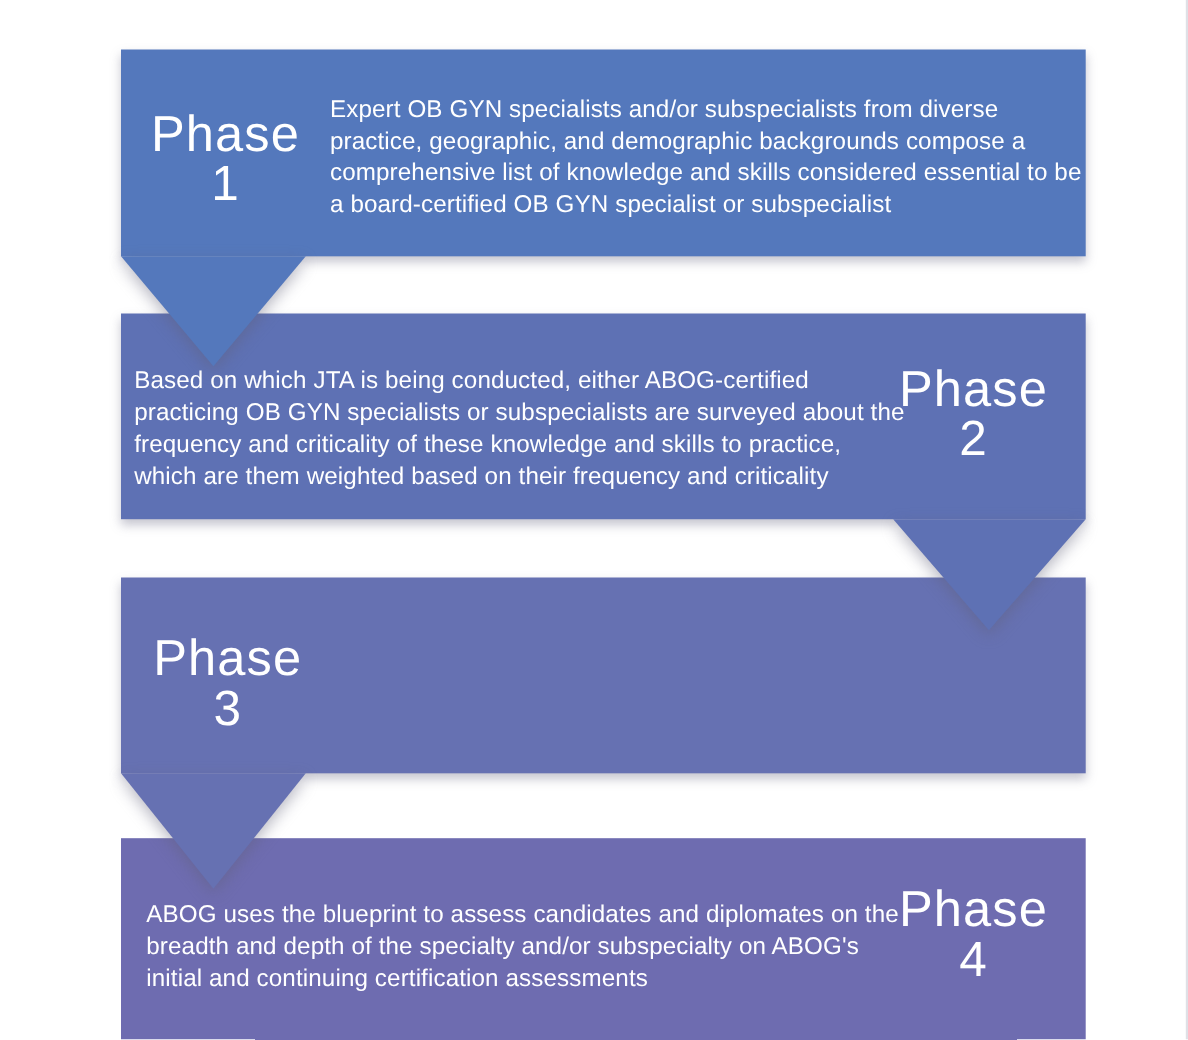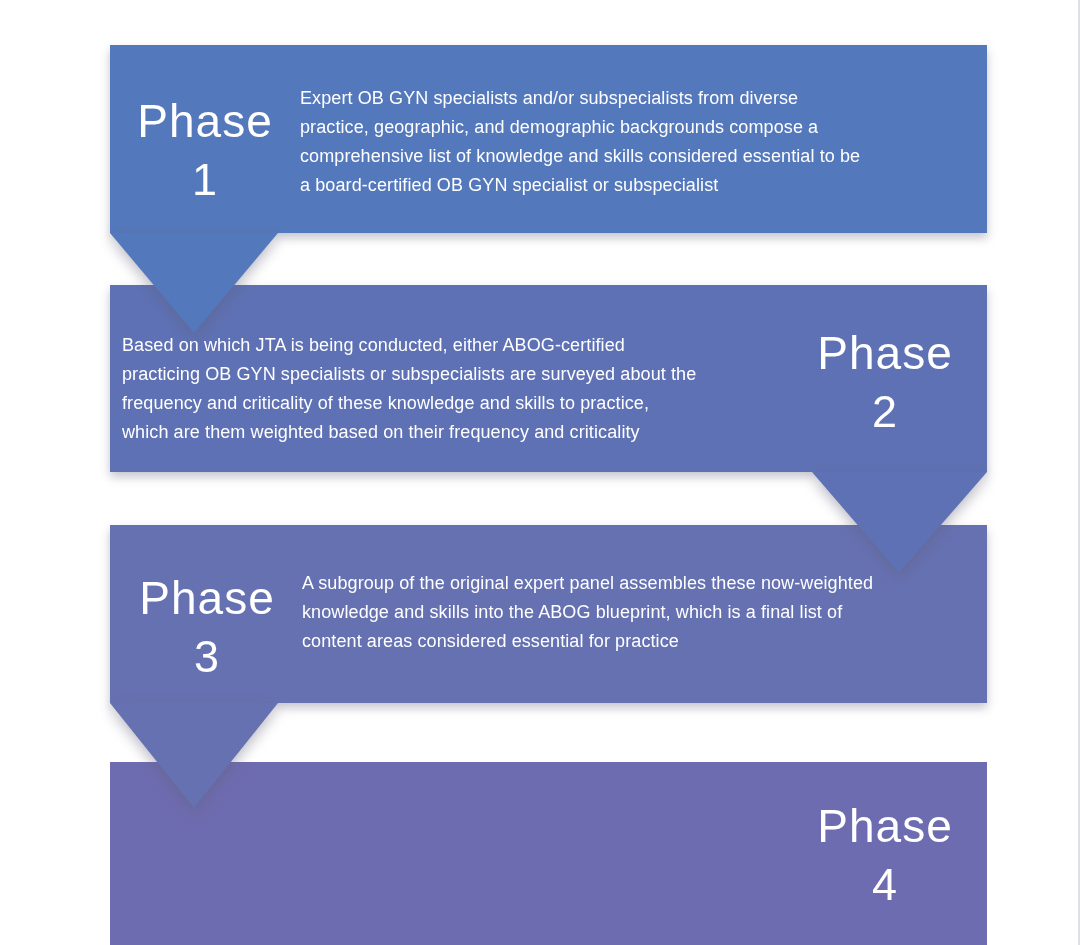--- a/index.html
+++ b/index.html
@@ -18,32 +18,32 @@
   .band-4{top:762px;height:183px;box-shadow:none;}
   .arrow{
     position:absolute;width:0;height:0;z-index:2;
     filter:drop-shadow(0 5px 7px rgba(95,95,120,0.45));
   }
   .arrow-1{left:110px;top:233px;border-left:84px solid transparent;border-right:84px solid transparent;border-top:100px solid #5478bc;}
   .arrow-2{left:812px;top:472px;border-left:87px solid transparent;border-right:88px solid transparent;border-top:101px solid #5e71b4;}
   .arrow-3{left:110px;top:703px;border-left:84px solid transparent;border-right:84px solid transparent;border-top:105px solid #6671b2;}
   .phase-label{
     position:absolute;width:190px;z-index:3;
-    display:flex;flex-direction:column;align-items:center;gap:13px;
+    display:flex;flex-direction:column;align-items:center;
     color:#ffffff;font-weight:200;letter-spacing:1px;line-height:1;
   }
   .phase-label .word{font-size:46px;}
   .phase-label .num{font-size:45px;}
   .label-p1{left:0px;top:53px;}
   .label-p2{left:680px;top:45px;}
   .label-p3{left:2px;top:50px;}
   .label-p4{left:680px;top:41px;}
   .desc{
     position:absolute;z-index:3;color:#ffffff;
-    font-size:18px;line-height:29px;letter-spacing:0.1px;
+    font-size:22px;line-height:29px;letter-spacing:0.1px;
     white-space:pre-line;
   }
   .desc-1{left:190px;top:39px;width:690px;}
   .desc-2{left:12px;top:46px;width:710px;}
   .desc-3{left:192px;top:44px;width:700px;}
   .desc-4{left:23px;top:54px;width:690px;}
   .edge-right{
     position:absolute;right:0;top:0;width:2px;height:945px;
     background:#dfe0e6;z-index:5;
   }
@@ -75,27 +75,27 @@
 frequency and criticality of these knowledge and skills to practice,
 which are them weighted based on their frequency and criticality</div>
   </div>
   <div class="arrow arrow-2" style="border-top-color: rgb(94, 113, 180);"></div>
 
   <div class="band band-3" style="background-color: rgb(102, 113, 178);">
     <div class="phase-label label-p3">
       <span class="word">Phase</span>
       <span class="num">3</span>
     </div>
-    <div class="desc desc-3">A subgroup of the original expert panel assembles these now-weighted
-knowledge and skills into the ABOG blueprint, which is a final list of
-content areas considered essential for practice</div>
   </div>
   <div class="arrow arrow-3" style="border-top-color: rgb(102, 113, 178);"></div>
 
   <div class="band band-4" style="background-color: rgb(110, 108, 176);">
     <div class="phase-label label-p4">
       <span class="word">Phase</span>
       <span class="num">4</span>
     </div>
+    <div class="desc desc-4">ABOG uses the blueprint to assess candidates and diplomates on the
+breadth and depth of the specialty and/or subspecialty on ABOG's
+initial and continuing certification assessments</div>
   </div>
 
   <div class="edge-right"></div>
 </div>
 
 </body></html>

